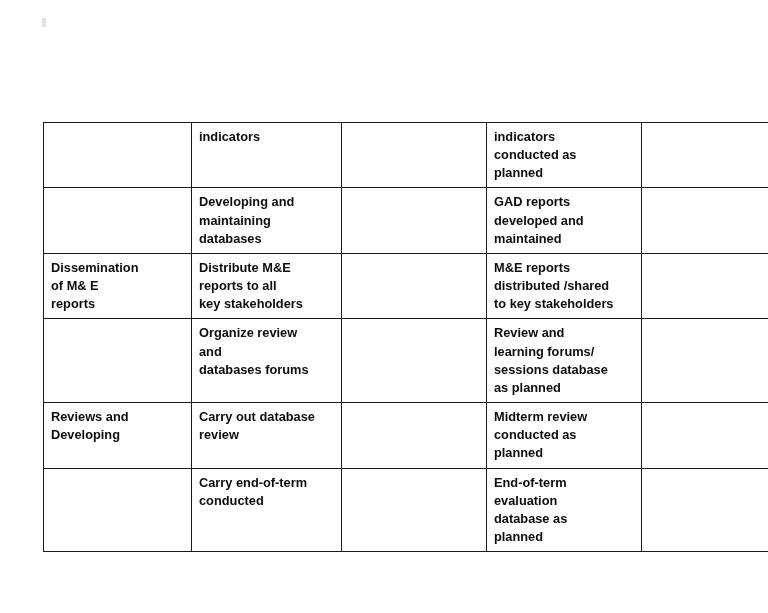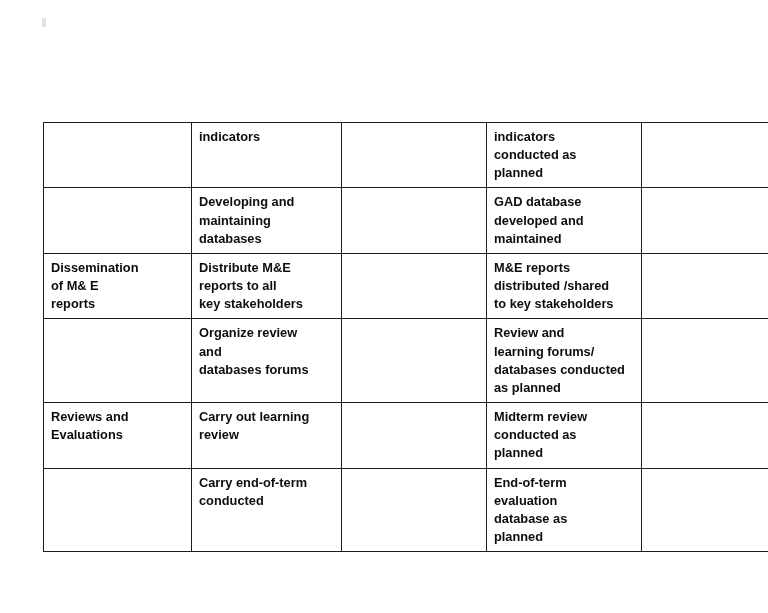--- a/index.html
+++ b/index.html
@@ -104,21 +104,21 @@
 planned</td>
           <td class="col-blank2 empty-cell"></td>
         </tr>
 
         <tr class="r2">
           <td class="col-area bold-cell"></td>
           <td class="col-act bold-cell">Developing and
 maintaining
 databases</td>
           <td class="col-blank1 empty-cell"></td>
-          <td class="col-ind bold-cell">GAD database
+          <td class="col-ind bold-cell">GAD reports
 developed and
 maintained</td>
           <td class="col-blank2 empty-cell"></td>
         </tr>
 
         <tr class="r3">
           <td class="col-area bold-cell">Dissemination
 of M&amp; E
 reports</td>
           <td class="col-act bold-cell">Distribute M&amp;E
@@ -132,29 +132,29 @@
         </tr>
 
         <tr class="r4">
           <td class="col-area bold-cell"></td>
           <td class="col-act bold-cell">Organize review
 and
 databases forums</td>
           <td class="col-blank1 empty-cell"></td>
           <td class="col-ind bold-cell">Review and
 learning forums/
-databases conducted
+sessions database
 as planned</td>
           <td class="col-blank2 empty-cell"></td>
         </tr>
 
         <tr class="r5">
           <td class="col-area bold-cell">Reviews and
-Evaluations</td>
-          <td class="col-act bold-cell">Carry out learning
+Developing</td>
+          <td class="col-act bold-cell">Carry out database
 review</td>
           <td class="col-blank1 empty-cell"></td>
           <td class="col-ind bold-cell">Midterm review
 conducted as
 planned</td>
           <td class="col-blank2 empty-cell"></td>
         </tr>
 
         <tr class="r6">
           <td class="col-area bold-cell"></td>

